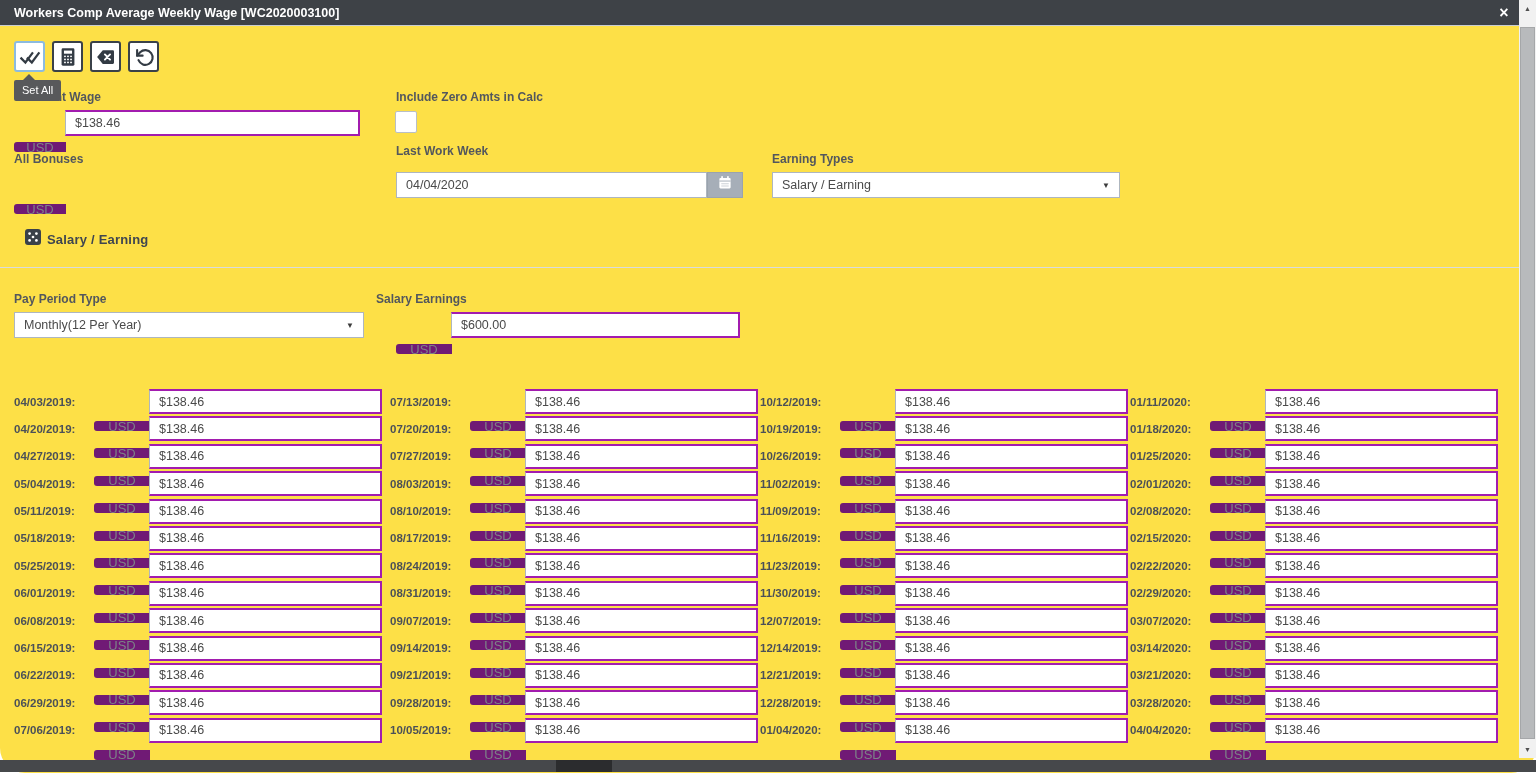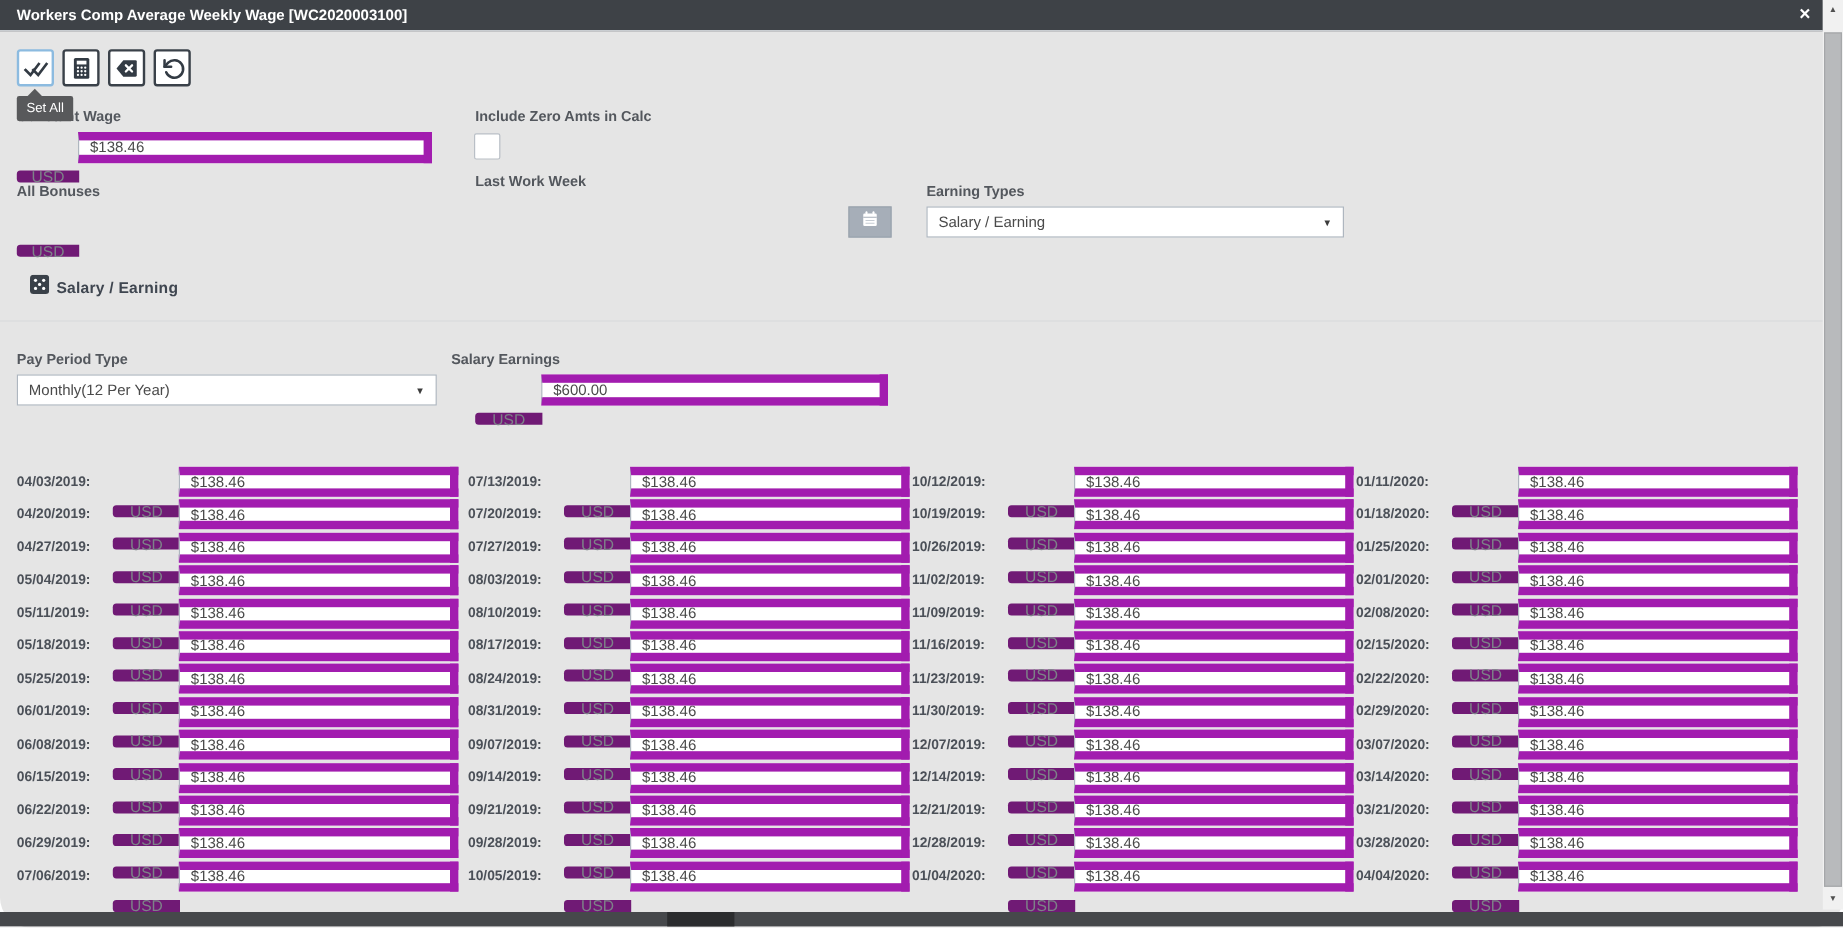--- a/index.html
+++ b/index.html
@@ -1,39 +1,39 @@
 <!DOCTYPE html>
 <html><head>
 <meta charset="utf-8">
 <style>
   * { box-sizing: border-box; margin: 0; padding: 0; }
   html,body { width:1536px; height:773px; }
   body { font-family: "Liberation Sans", sans-serif; background:#fff; overflow:hidden; position:relative; }
-  .stage { position:absolute; inset:0; width:1536px; height:773px; background:#e5e5e5;border-radius:25px; }
+  .stage { position:absolute; inset:0; width:1536px; height:773px; background:#fde047;border-radius:25px; }
 
   
   .titlebar { position:absolute; left:0; top:0; width:1519px; height:26px; background:#3e4247; border-bottom:1px solid #c9cdd1; }
   .titlebar .title { position:absolute; left:14px; top:0; line-height:26px; color:#fff; font-size:12.5px; font-weight:bold; }
   .titlebar .close { position:absolute; left:1494px; top:2px; width:20px; height:22px; color:#fff; font-size:16px; font-weight:bold; text-align:center; line-height:22px; cursor:pointer; }
 
   
   .toolbar { position:absolute; left:14px; top:41px; height:31px; display:flex; gap:7px; }
   .tb-btn { width:31px; height:31px; background:#fff; border:2px solid #3a4149; border-radius:3px; display:flex; align-items:center; justify-content:center; cursor:pointer; }
   .tb-btn.hovered { border-color:#8cbbe0; }
   .tb-btn svg { display:block; }
 
   
   .tooltip { position:absolute; left:14px; top:80px; background:#58595b; color:#fff; font-size:11px; padding:4px 8px 5px 8px; border-radius:2px; z-index:30; }
   .tooltip .tip-arrow { position:absolute; left:8px; top:-6px; width:0; height:0; border-left:7px solid transparent; border-right:7px solid transparent; border-bottom:7px solid #58595b; }
 
   
   .flabel { position:absolute; font-size:12px; font-weight:bold; color:#53575d; }
   .money-group { position:absolute; display:flex; height:26px; }
   .usd-prefix { display:inline-flex; align-items:center; justify-content:center; width:52px; background:#f0f0f0; border:5px solid #701a75; border-radius:3px 0 0 3px; color:#7d8288; font-size:13px; flex:none;margin-top:32px; }
-  .money-input { flex:1; border:7px solid #a21caf; border-left:1px solid #aeb6bf; margin-left:-1px; font-family:"Liberation Sans",sans-serif; font-size:12.5px; color:#4a4a4a; padding:0 0 0 9px; background:#fff; outline:none; min-width:0; }
+  .money-input { flex:1; border:2px solid #a21caf; border-left:1px solid #aeb6bf; margin-left:-1px; font-family:"Liberation Sans",sans-serif; font-size:12.5px; color:#4a4a4a; padding:0 0 0 9px; background:#fff; outline:none; min-width:0; }
   .checkbox { position:absolute; width:22px; height:22px; background:#fff; border:1px solid #b9bfc6; border-radius:2px; cursor:pointer; }
   .text-input { position:absolute; border:1px solid #aeb6bf; height:26px; font-family:"Liberation Sans",sans-serif; font-size:12.5px; color:#4a4a4a; padding:0 0 0 9px; outline:none; }
   .cal-btn { position:absolute; width:36px; height:26px; background:#a6aeb8; border:1px solid #9aa3ad; display:flex; align-items:center; justify-content:center; cursor:pointer; }
   .select { position:absolute; height:26px; background:#fff; border:1px solid #aeb6bf; font-size:12.5px; color:#4a4a4a; line-height:24px; padding-left:9px; cursor:pointer; }
   .select .caret { position:absolute; right:9px; top:0; line-height:25px; font-size:8px; color:#3c3c3c; }
 
   
   .section-head { position:absolute; left:25px; top:229px; display:flex; align-items:center; gap:6px; }
   .section-head .txt { font-size:13px; font-weight:bold; color:#3f4650; letter-spacing:.2px; }
   .divider { position:absolute; left:0; top:267px; width:1519px; height:1px; background:#d9dbdd; }
@@ -126,20 +126,21 @@
     <span>Set All</span>
   </div>
 
   <div class="flabel" style="left:14px; top:152px;">All Bonuses</div>
   <div class="flabel" style="left:396px; top:144px;">Last Work Week</div>
   <div class="flabel" style="left:772px; top:152px;">Earning Types</div>
 
   <div class="money-group" style="left:14px; top:172px; width:346px;">
     <span class="usd-prefix">USD</span>
   </div>
+  <input class="text-input" type="text" style="left: 396px; top: 172px; width: 311px;" value="04/04/2020">
   <div class="cal-btn" style="left:707px; top:172px;">
     <span>
       <svg width="18" height="18" viewBox="0 0 24 24">
         <rect x="4.5" y="5.2" width="15" height="14" rx="1.5" fill="#fff"></rect>
         <rect x="7" y="2.8" width="2.2" height="3.4" rx="1" fill="#fff"></rect>
         <rect x="14.8" y="2.8" width="2.2" height="3.4" rx="1" fill="#fff"></rect>
         <line x1="4.5" y1="9.4" x2="19.5" y2="9.4" stroke="#a6aeb8" stroke-width="1.3"></line>
         <line x1="7" y1="13" x2="17" y2="13" stroke="#c6ccd3" stroke-width="1.2"></line>
         <line x1="7" y1="16" x2="17" y2="16" stroke="#c6ccd3" stroke-width="1.2"></line>
       </svg>

